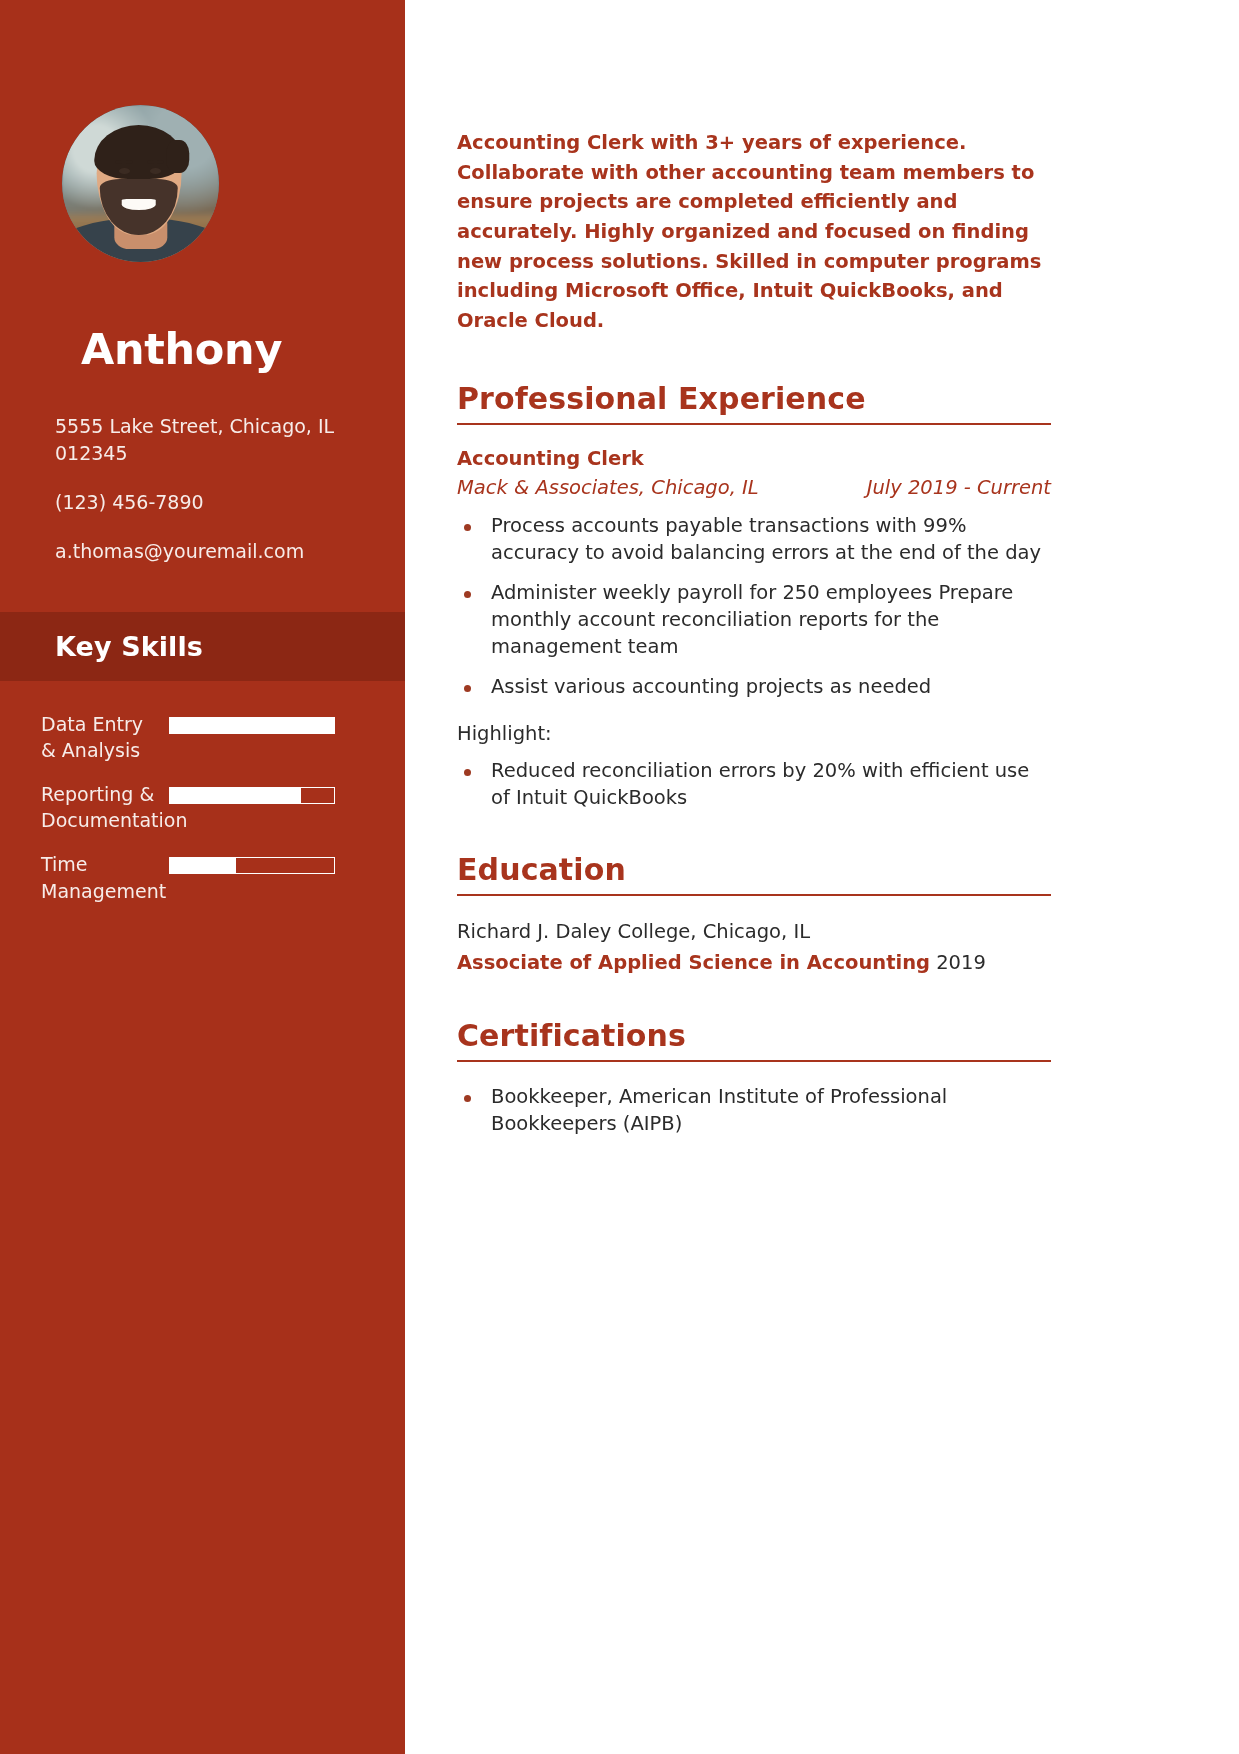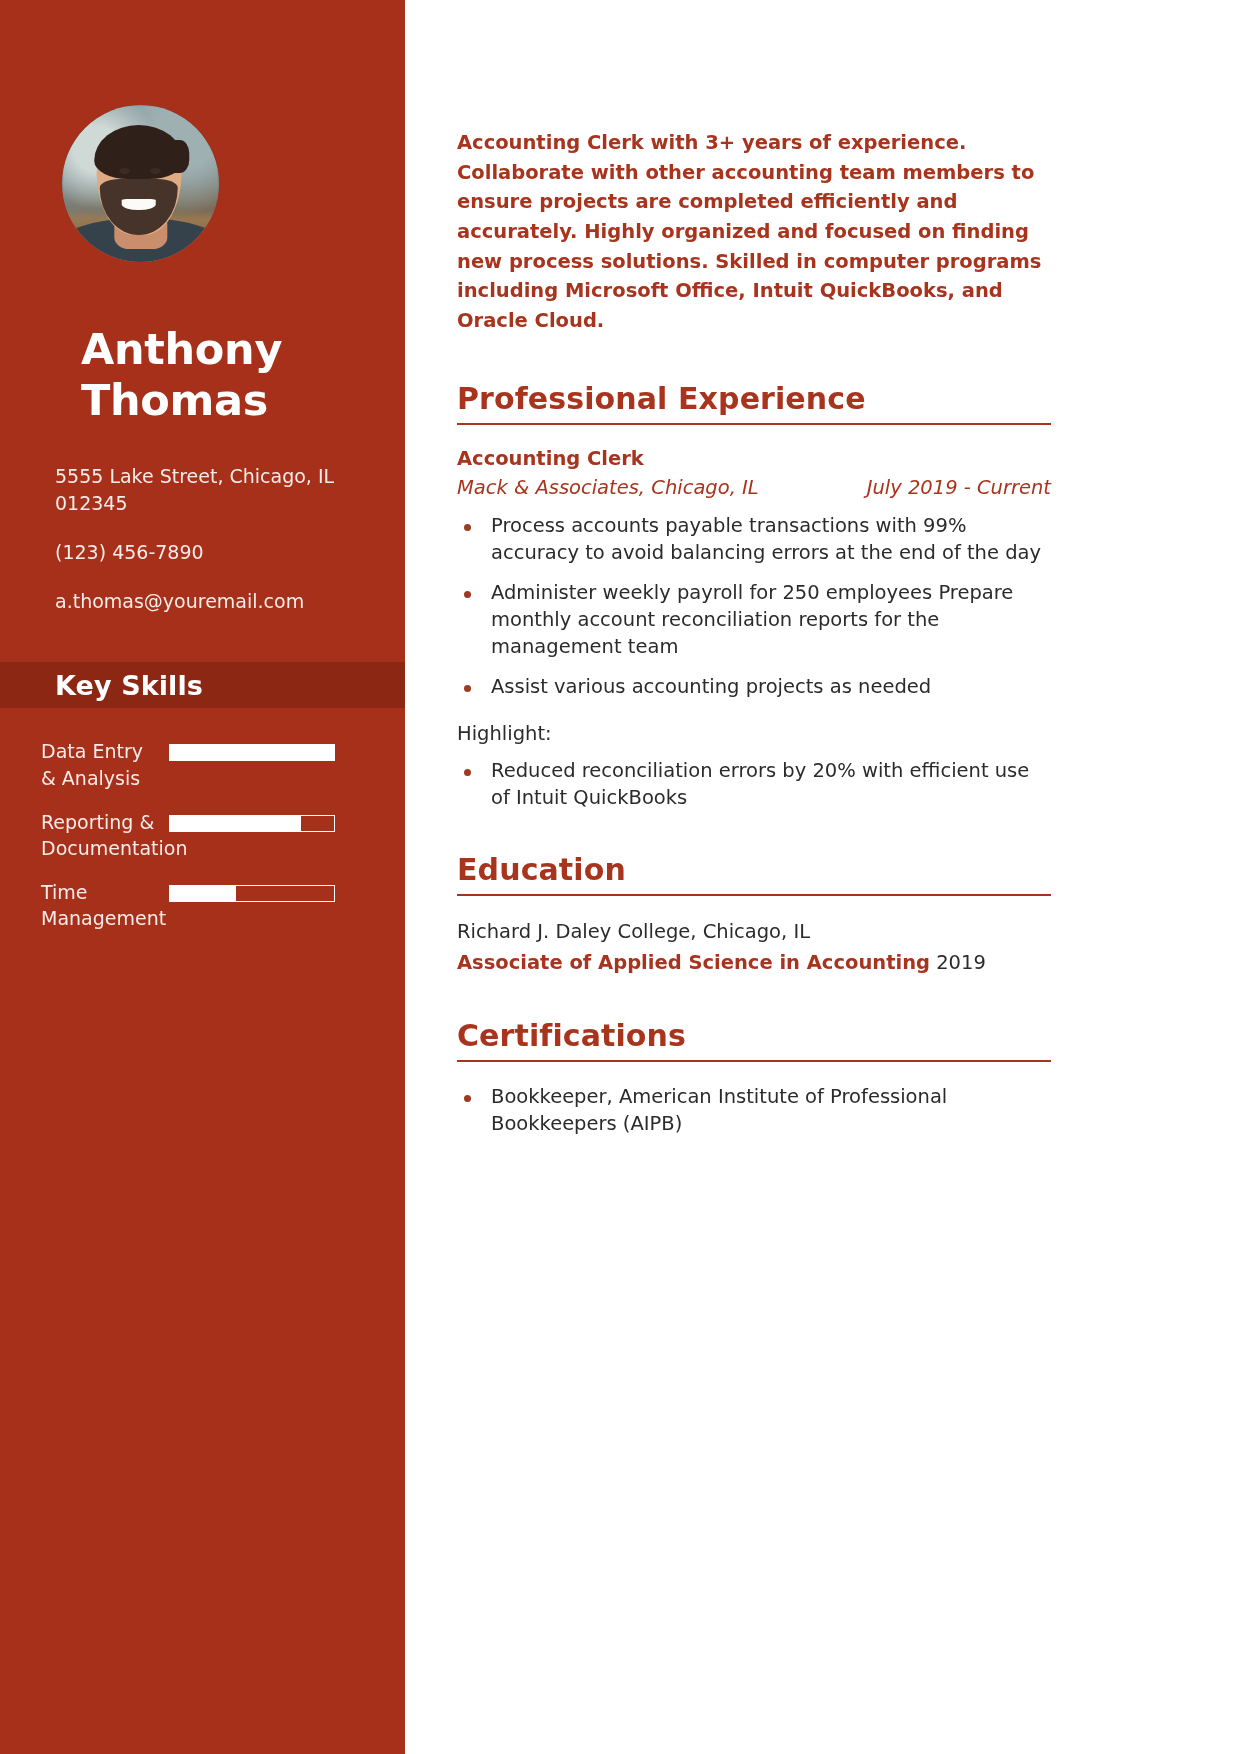--- a/index.html
+++ b/index.html
@@ -149,21 +149,21 @@
     color: #f7ece9;
     font-size: 19px;
     line-height: 1.42;
     margin-bottom: 22px;
   }
   .contact .line:last-child { margin-bottom: 0; }
 
   .skills-band {
     margin-top: 47px;
     background: #8C2714;
-    height: 46px;
+    height: 69px;
     display: flex;
     align-items: center;
     padding-left: 55px;
   }
   .skills-band h2 {
     color: #ffffff;
     font-size: 27px;
     font-weight: bold;
     letter-spacing: 0.1px;
   }
@@ -304,21 +304,20 @@
         <div class="hair"></div>
         <div class="brow l"></div>
         <div class="brow r"></div>
         <div class="eye l"></div>
         <div class="eye r"></div>
       </div>
     </div>
 
     <h1 class="name">
       <span>Anthony</span><br>
-      <span>Thomas</span>
     </h1>
 
     <div class="contact">
       <div class="line">5555 Lake Street, Chicago, IL 012345</div>
       <div class="line">(123) 456-7890</div>
       <div class="line">a.thomas@youremail.com</div>
     </div>
 
     <div class="skills-band" style="background: rgb(140, 39, 20);">
       <h2>Key Skills</h2>

